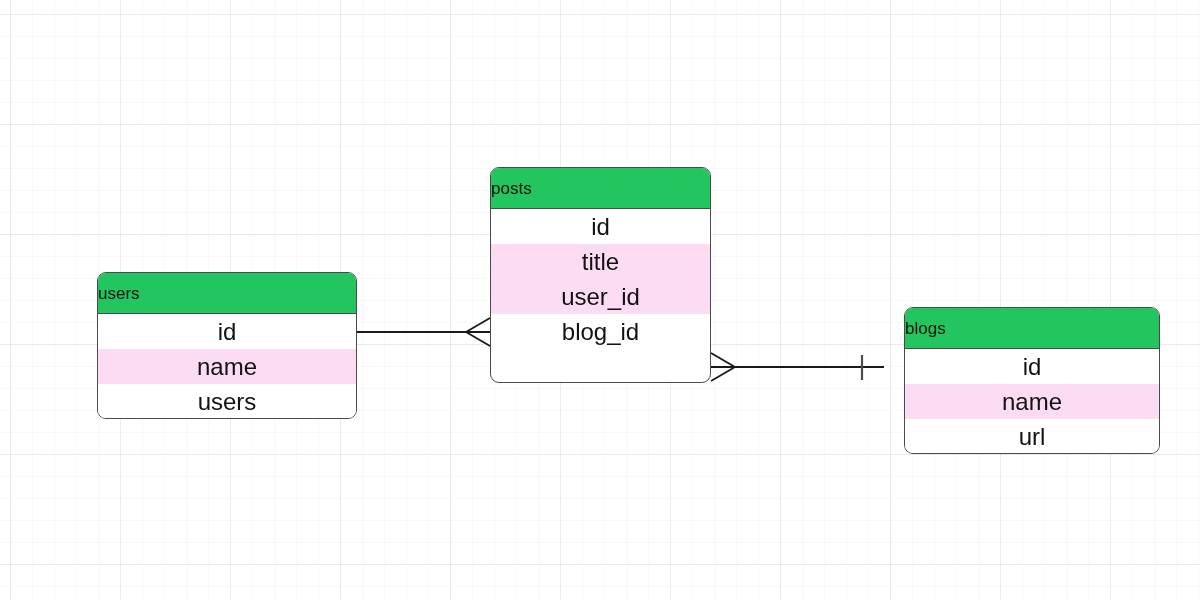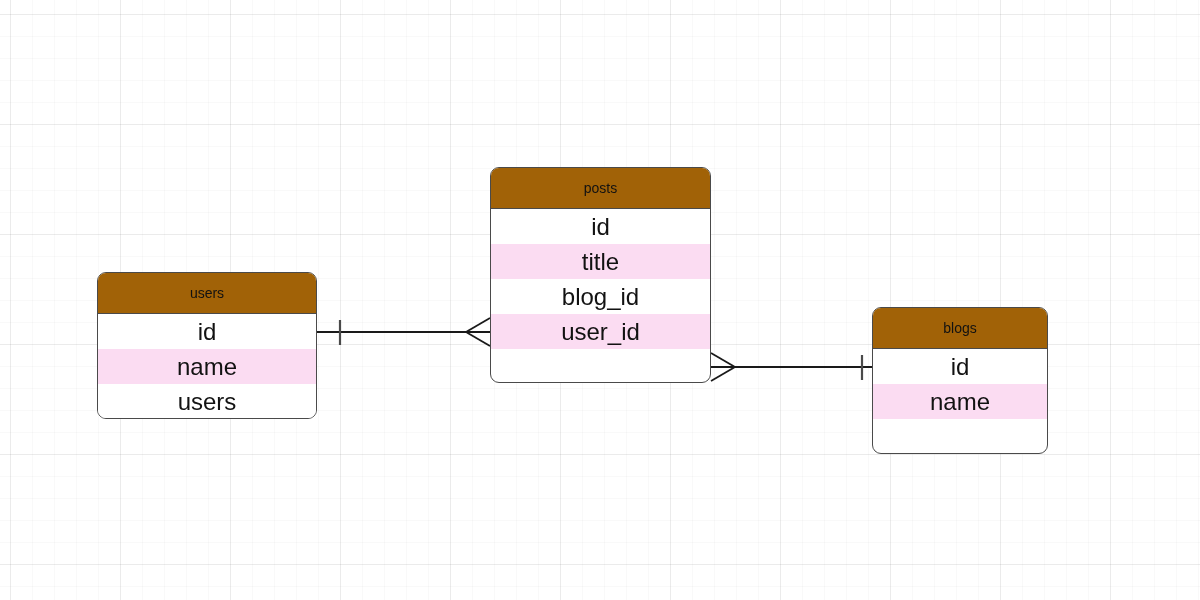--- a/index.html
+++ b/index.html
@@ -48,46 +48,46 @@
     border-radius: 9px;
     background: #ffffff;
     overflow: hidden;
     box-shadow: 0 0 0 0 rgba(0,0,0,0);
   }
 
   .entity-header {
     box-sizing: border-box;
     height: 41px;
     line-height: 41px;
-    text-align: center;
-    font-size: 14px;
+    text-align: left;
+    font-size: 17px;
     color: #121212;
-    background: #a16207;
+    background: #22c55e;
     border-bottom: 1.6px solid #4a4a4a;
     white-space: nowrap;
   }
 
   .attr-row {
     box-sizing: border-box;
     height: 35px;
     line-height: 35px;
     text-align: center;
     font-size: 24px;
     color: #121212;
     background: #ffffff;
     white-space: nowrap;
   }
   .attr-row.alt {
     background: #fbdcf2;
   }
 
   
-  #entity-users  { left: 97px;  top: 272px; width: 220px; height: 147px; }
+  #entity-users  { left: 97px;  top: 272px; width: 260px; height: 147px; }
   #entity-posts  { left: 490px; top: 167px; width: 221px; height: 216px; }
-  #entity-blogs  { left: 872px; top: 307px; width: 176px; height: 147px; }
+  #entity-blogs  { left: 904px; top: 307px; width: 256px; height: 147px; }
 </style>
 </head>
 <body>
 
 <div id="canvas">
 
   <svg class="links-layer" viewBox="0 0 1200 600" width="1200" height="600" xmlns="http://www.w3.org/2000/svg">
 
     <g>
       <line x1="317" y1="332" x2="490" y2="332" stroke="#1a1a1a" stroke-width="1.8"></line>
@@ -114,23 +114,24 @@
     <div class="entity-header">users</div>
     <div class="attr-row">id</div>
     <div class="attr-row alt">name</div>
     <div class="attr-row">users</div>
   </div>
 
   <div class="entity" id="entity-posts">
     <div class="entity-header">posts</div>
     <div class="attr-row">id</div>
     <div class="attr-row alt">title</div>
+    <div class="attr-row alt">user_id</div>
     <div class="attr-row">blog_id</div>
-    <div class="attr-row alt">user_id</div>
   </div>
 
   <div class="entity" id="entity-blogs">
     <div class="entity-header">blogs</div>
     <div class="attr-row">id</div>
     <div class="attr-row alt">name</div>
+    <div class="attr-row">url</div>
   </div>
 
 </div>
 
 </body></html>

